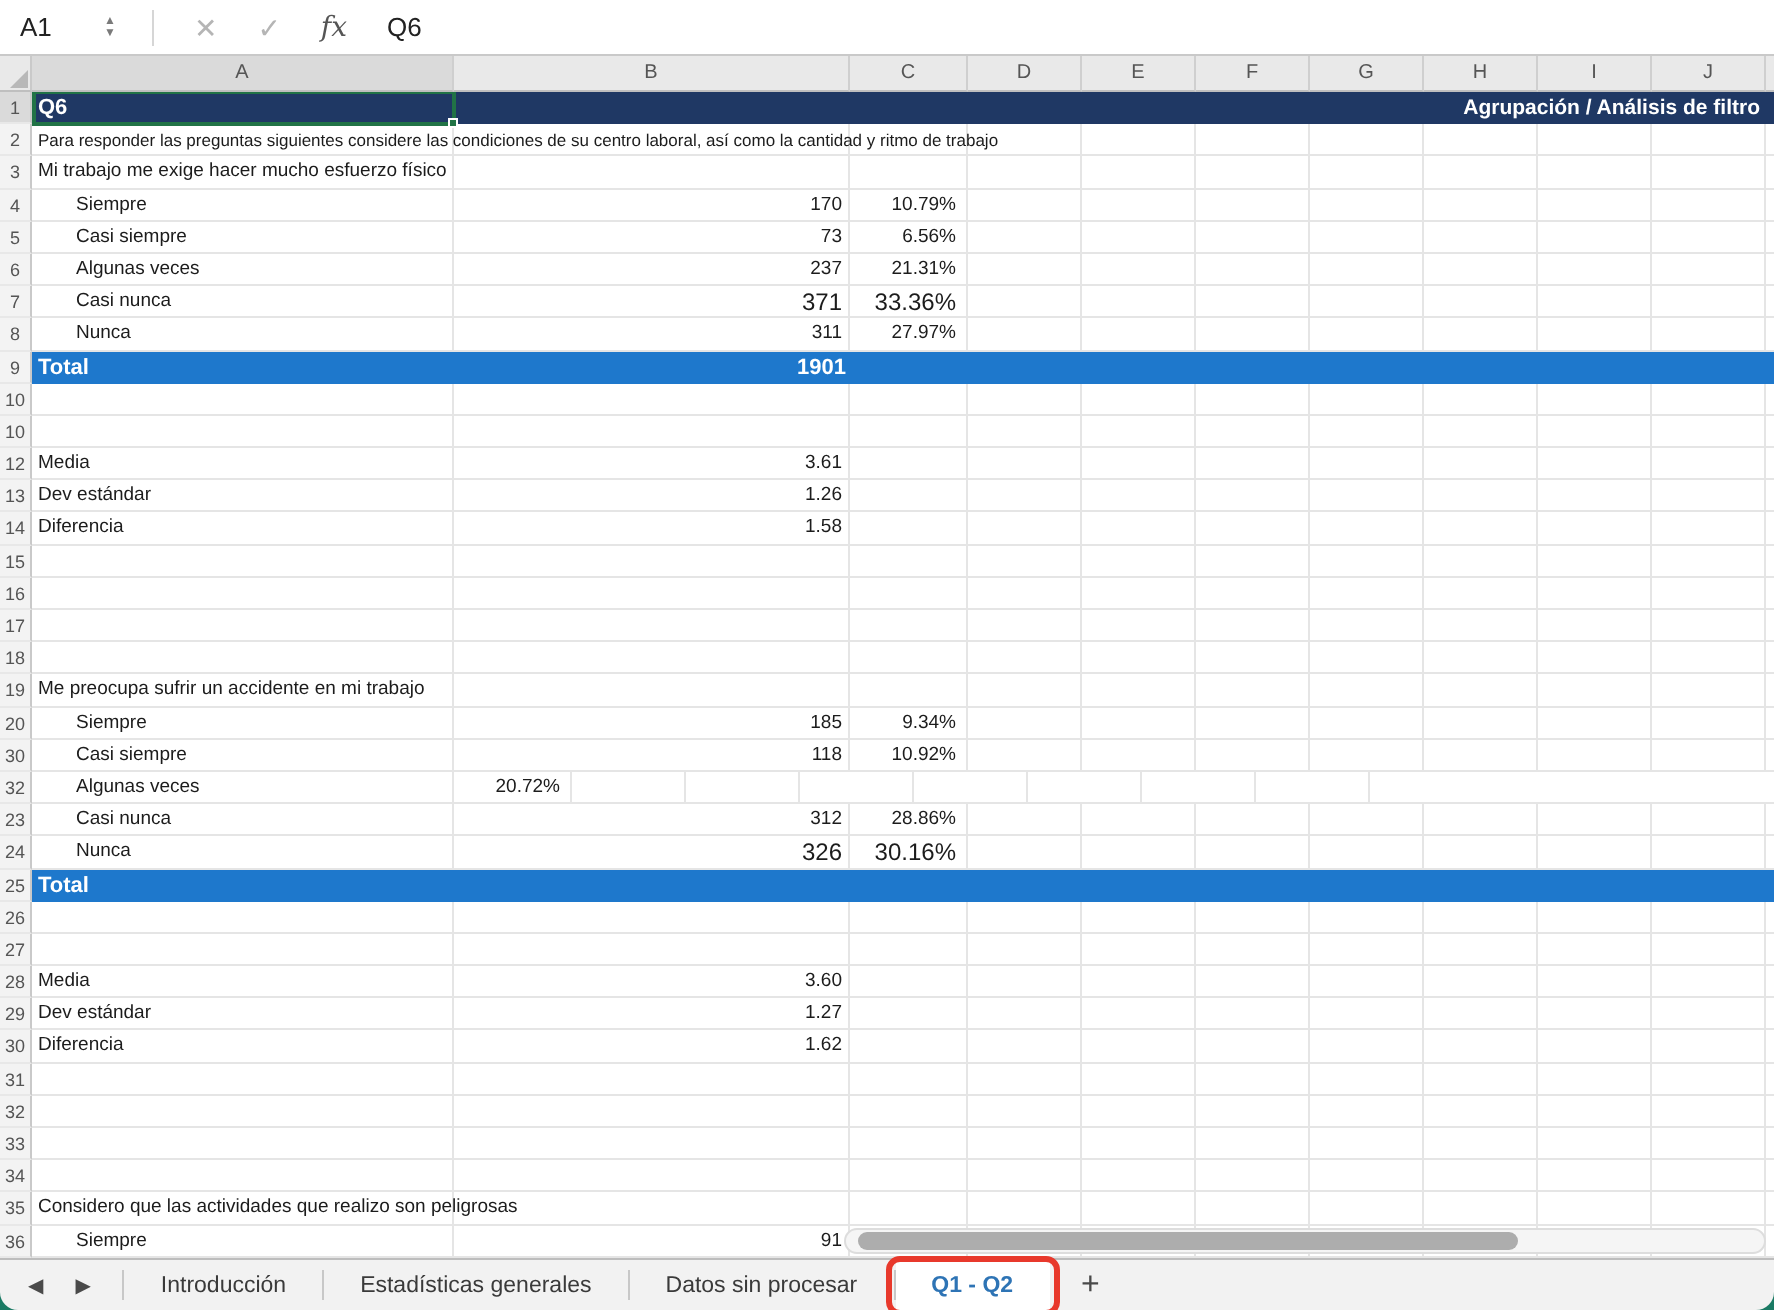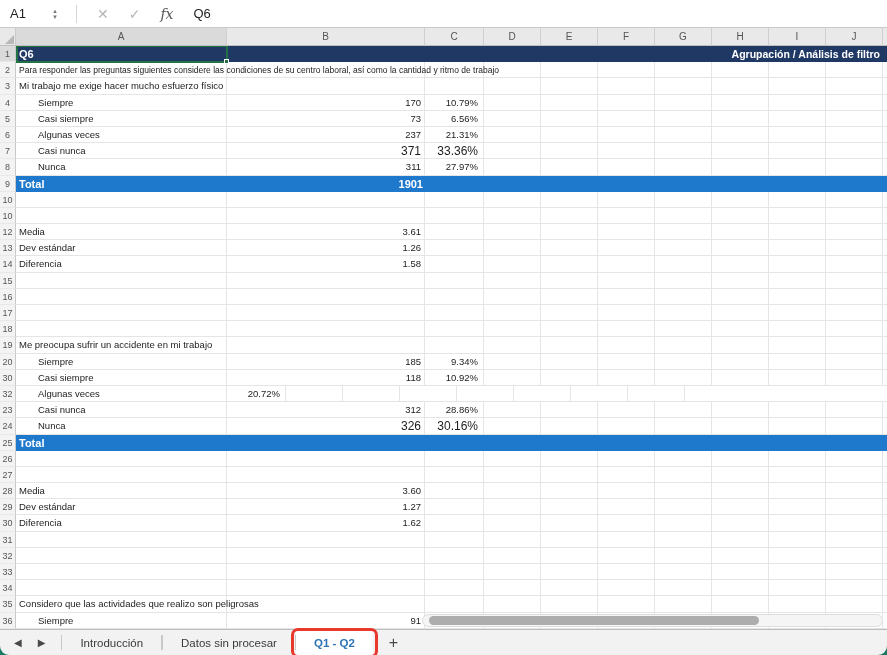--- a/index.html
+++ b/index.html
@@ -589,20 +589,21 @@
   </div>
 
   <div class="bottom-bar" style="background: rgb(26, 122, 100);">
     <div class="tab-strip">
       <button class="nav-arrow">◀</button>
       <button class="nav-arrow">▶</button>
       <span class="tab-list">
           <div class="tab-div"></div>
           <div class="tab">Introducción</div>
           <div class="tab-div"></div>
+          <div class="tab">Estadísticas generales</div>
           <div class="tab-div"></div>
           <div class="tab">Datos sin procesar</div>
           <div class="tab-div"></div>
           <div class="tab active" style="color: rgb(46, 116, 181);">Q1 - Q2<div class="annotation" style="border-color: rgb(232, 57, 44);"></div></div>
         </span>
       <button class="add-tab">+</button>
     </div>
   </div>
 
 </div>

